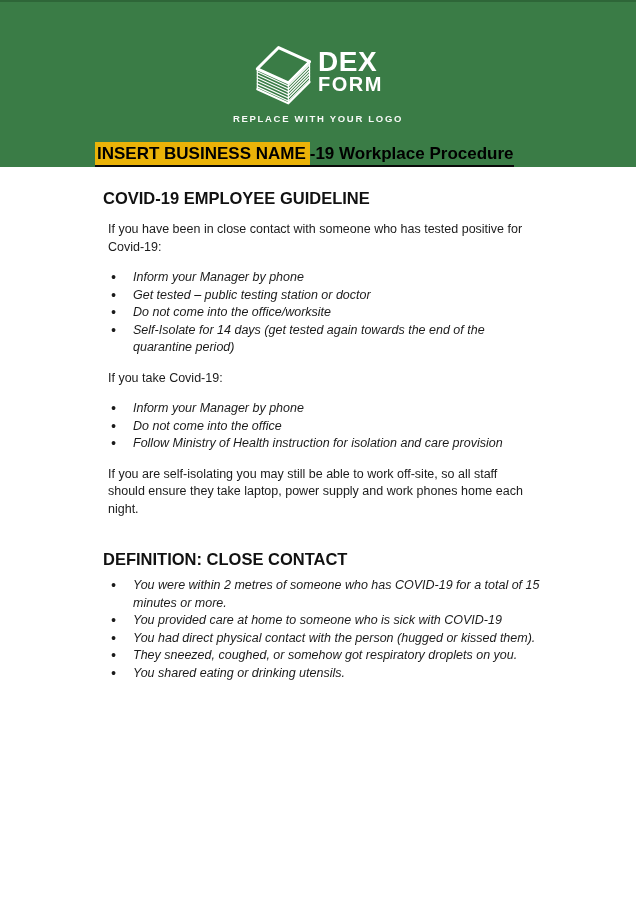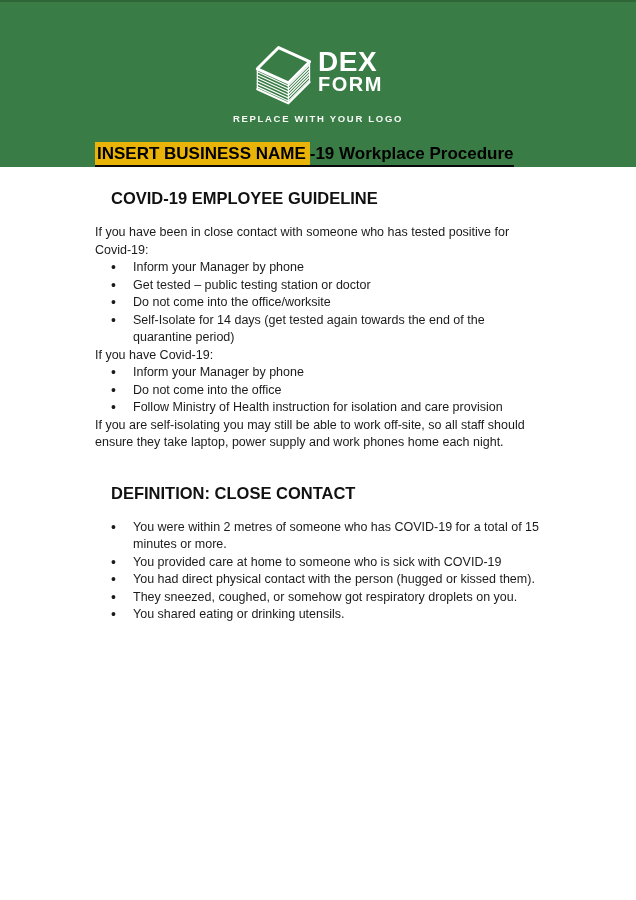--- a/index.html
+++ b/index.html
@@ -64,31 +64,31 @@
     width: 447px;
     font-size: 12.5px;
     line-height: 17.5px;
     color: #1b1b1b;
   }
   .doc-heading {
     font-size: 16.5px;
     font-weight: bold;
     line-height: 20px;
     color: #111111;
-    margin: 16px;
+    margin: 8px;
   }
   .h-guideline { margin-top: 21px; }
   .h-definition { margin-top: 31px; }
-  .body-content p { margin: 0; }
+  .body-content p { margin: 13px; }
   .p-intro1 { margin-top: 21px; }
   .p-intro2 { margin-top: 9px; }
   .p-note   { margin-top: 26px; }
   ul.bullets { margin: 0; padding: 0; list-style: none; }
   ul.bullets.definition-list { }
-  ul.bullets li { position: relative; padding-left: 38px; }
+  ul.bullets li { position: relative; padding-left: 38px; font-style: italic; }
   ul.bullets li::before {
     content: "\2022";
     position: absolute;
     left: 16px; top: 0;
     font-size: 14px;
   }
 
   
   .footer-band {
     position: absolute;
@@ -160,21 +160,21 @@
 
     <p class="p-intro1">If you have been in close contact with someone who has tested positive for Covid-19:</p>
 
     <ul class="bullets">
       <li>Inform your Manager by phone</li>
       <li>Get tested – public testing station or doctor</li>
       <li>Do not come into the office/worksite</li>
       <li>Self-Isolate for 14 days (get tested again towards the end of the quarantine period)</li>
     </ul>
 
-    <p class="p-intro2">If you have Covid-19:</p>
+    <p class="p-intro2">If you take Covid-19:</p>
 
     <ul class="bullets">
       <li>Inform your Manager by phone</li>
       <li>Do not come into the office</li>
       <li>Follow Ministry of Health instruction for isolation and care provision</li>
     </ul>
 
     <p class="p-note">If you are self-isolating you may still be able to work off-site, so all staff should ensure they take laptop, power supply and work phones home each night.</p>
 
     <h2 class="doc-heading h-definition">DEFINITION: CLOSE CONTACT</h2>

